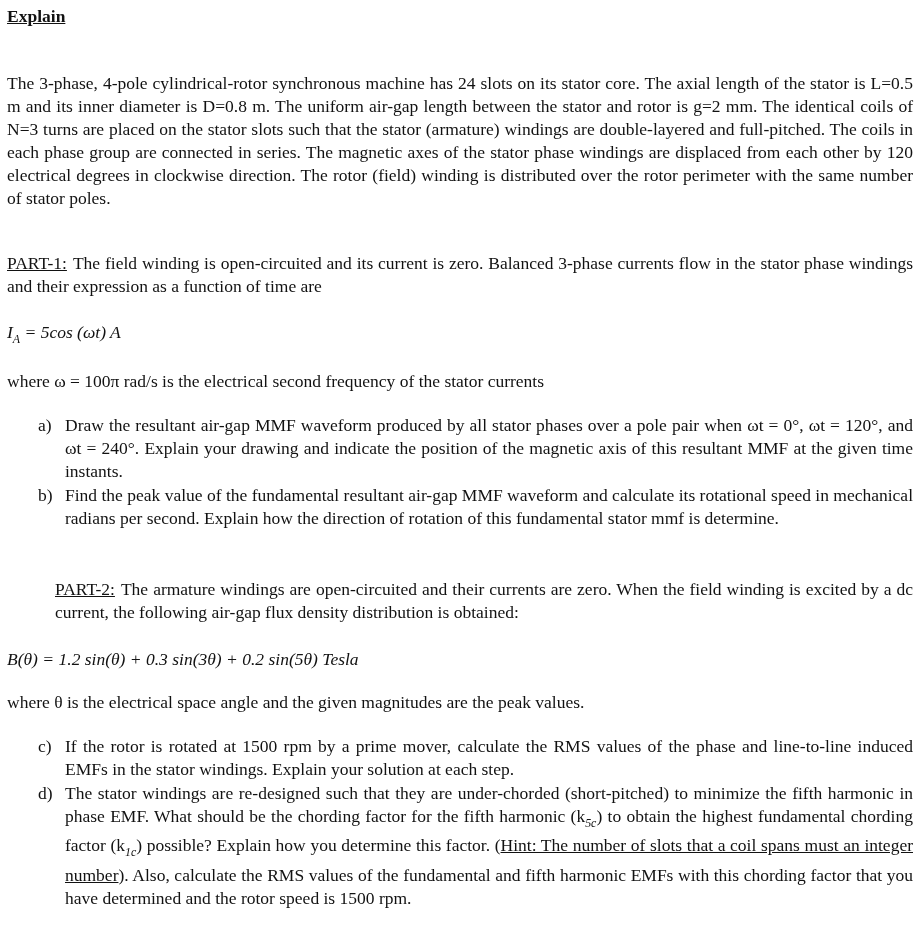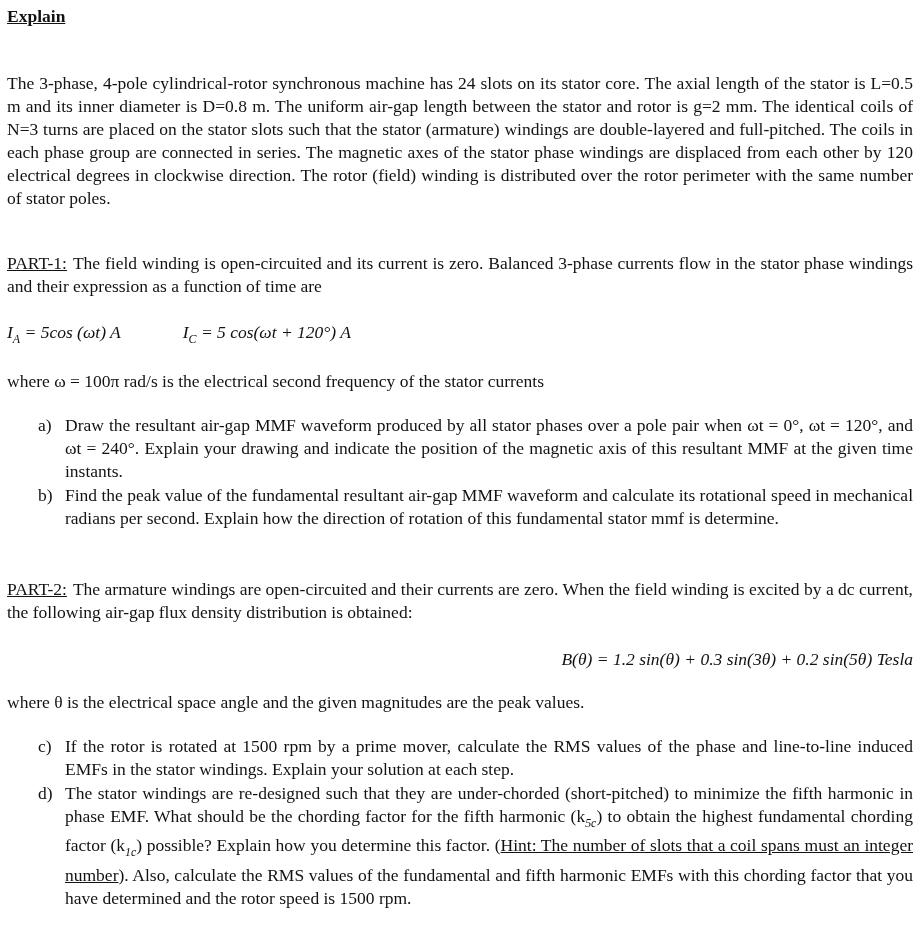--- a/index.html
+++ b/index.html
@@ -15,38 +15,38 @@
     padding: 5px 8px 0 7px;
   }
   .heading {
     font-size: 17.5px;
     font-weight: bold;
     text-decoration: underline;
     margin-bottom: 1px;
   }
   .para { text-align: justify; margin-top: 44px; }
   .part-para { margin-top: 42px; }
-  .part-para-2 { margin-top: 48px; }
+  .part-para-2 { margin-top: 48px; margin-left: 48px; }
   .part-label {
     text-decoration: underline;
     margin-right: 6px;
   }
   .eq-row {
     display: flex;
     gap: 62px;
     margin: 23px 0 19px 0;
     font-style: italic;
     white-space: nowrap;
   }
   .eq sub, .sub {
     font-size: 68%;
     font-style: italic;
   }
   .eq-center {
-    text-align: right;
+    text-align: left;
     font-style: italic;
     margin: 24px 0 20px 0;
   }
   .where-line { text-align: justify; }
   .list { margin-top: 21px; padding-left: 31px; }
   .item { display: flex; align-items: flex-start; }
   .item + .item { margin-top: 1px; }
   .item-label { flex: none; width: 27px; }
   .item-text { flex: 1; text-align: justify; }
   .hint { text-decoration: underline; }
@@ -57,21 +57,20 @@
 <h1 class="heading">Explain</h1>
 
 <p class="para">The 3-phase, 4-pole cylindrical-rotor synchronous machine has 24 slots on its stator core. The axial length of the stator is L=0.5 m and its inner diameter is D=0.8 m. The uniform air-gap length between the stator and rotor is g=2 mm. The identical coils of N=3 turns are placed on the stator slots such that the stator (armature) windings are double-layered and full-pitched. The coils in each phase group are connected in series. The magnetic axes of the stator phase windings are displaced from each other by 120 electrical degrees in clockwise direction. The rotor (field) winding is distributed over the rotor perimeter with the same number of stator poles.</p>
 
 <p class="para part-para">
   <span class="part-label">PART-1:</span><span>The field winding is open-circuited and its current is zero. Balanced 3-phase currents flow in the stator phase windings and their expression as a function of time are</span>
 </p>
 
 <div class="eq-row">
   <span class="eq"><span>I</span><sub>A</sub><span> = 5cos (ωt) A</span></span>
-  <span class="eq"><span>I</span><sub>C</sub><span> = 5 cos(ωt + 120°) A</span></span>
 </div>
 
 <p class="where-line">where ω = 100π rad/s is the electrical second frequency of the stator currents</p>
 
 <div class="list">
   <div class="item">
     <span class="item-label">a)</span>
     <span class="item-text">Draw the resultant air-gap MMF waveform produced by all stator phases over a pole pair when ωt = 0°,  ωt = 120°,  and ωt =  240°. Explain your drawing and indicate the position of the magnetic axis of this resultant MMF at the given time instants.</span>
   </div>
   <div class="item">

